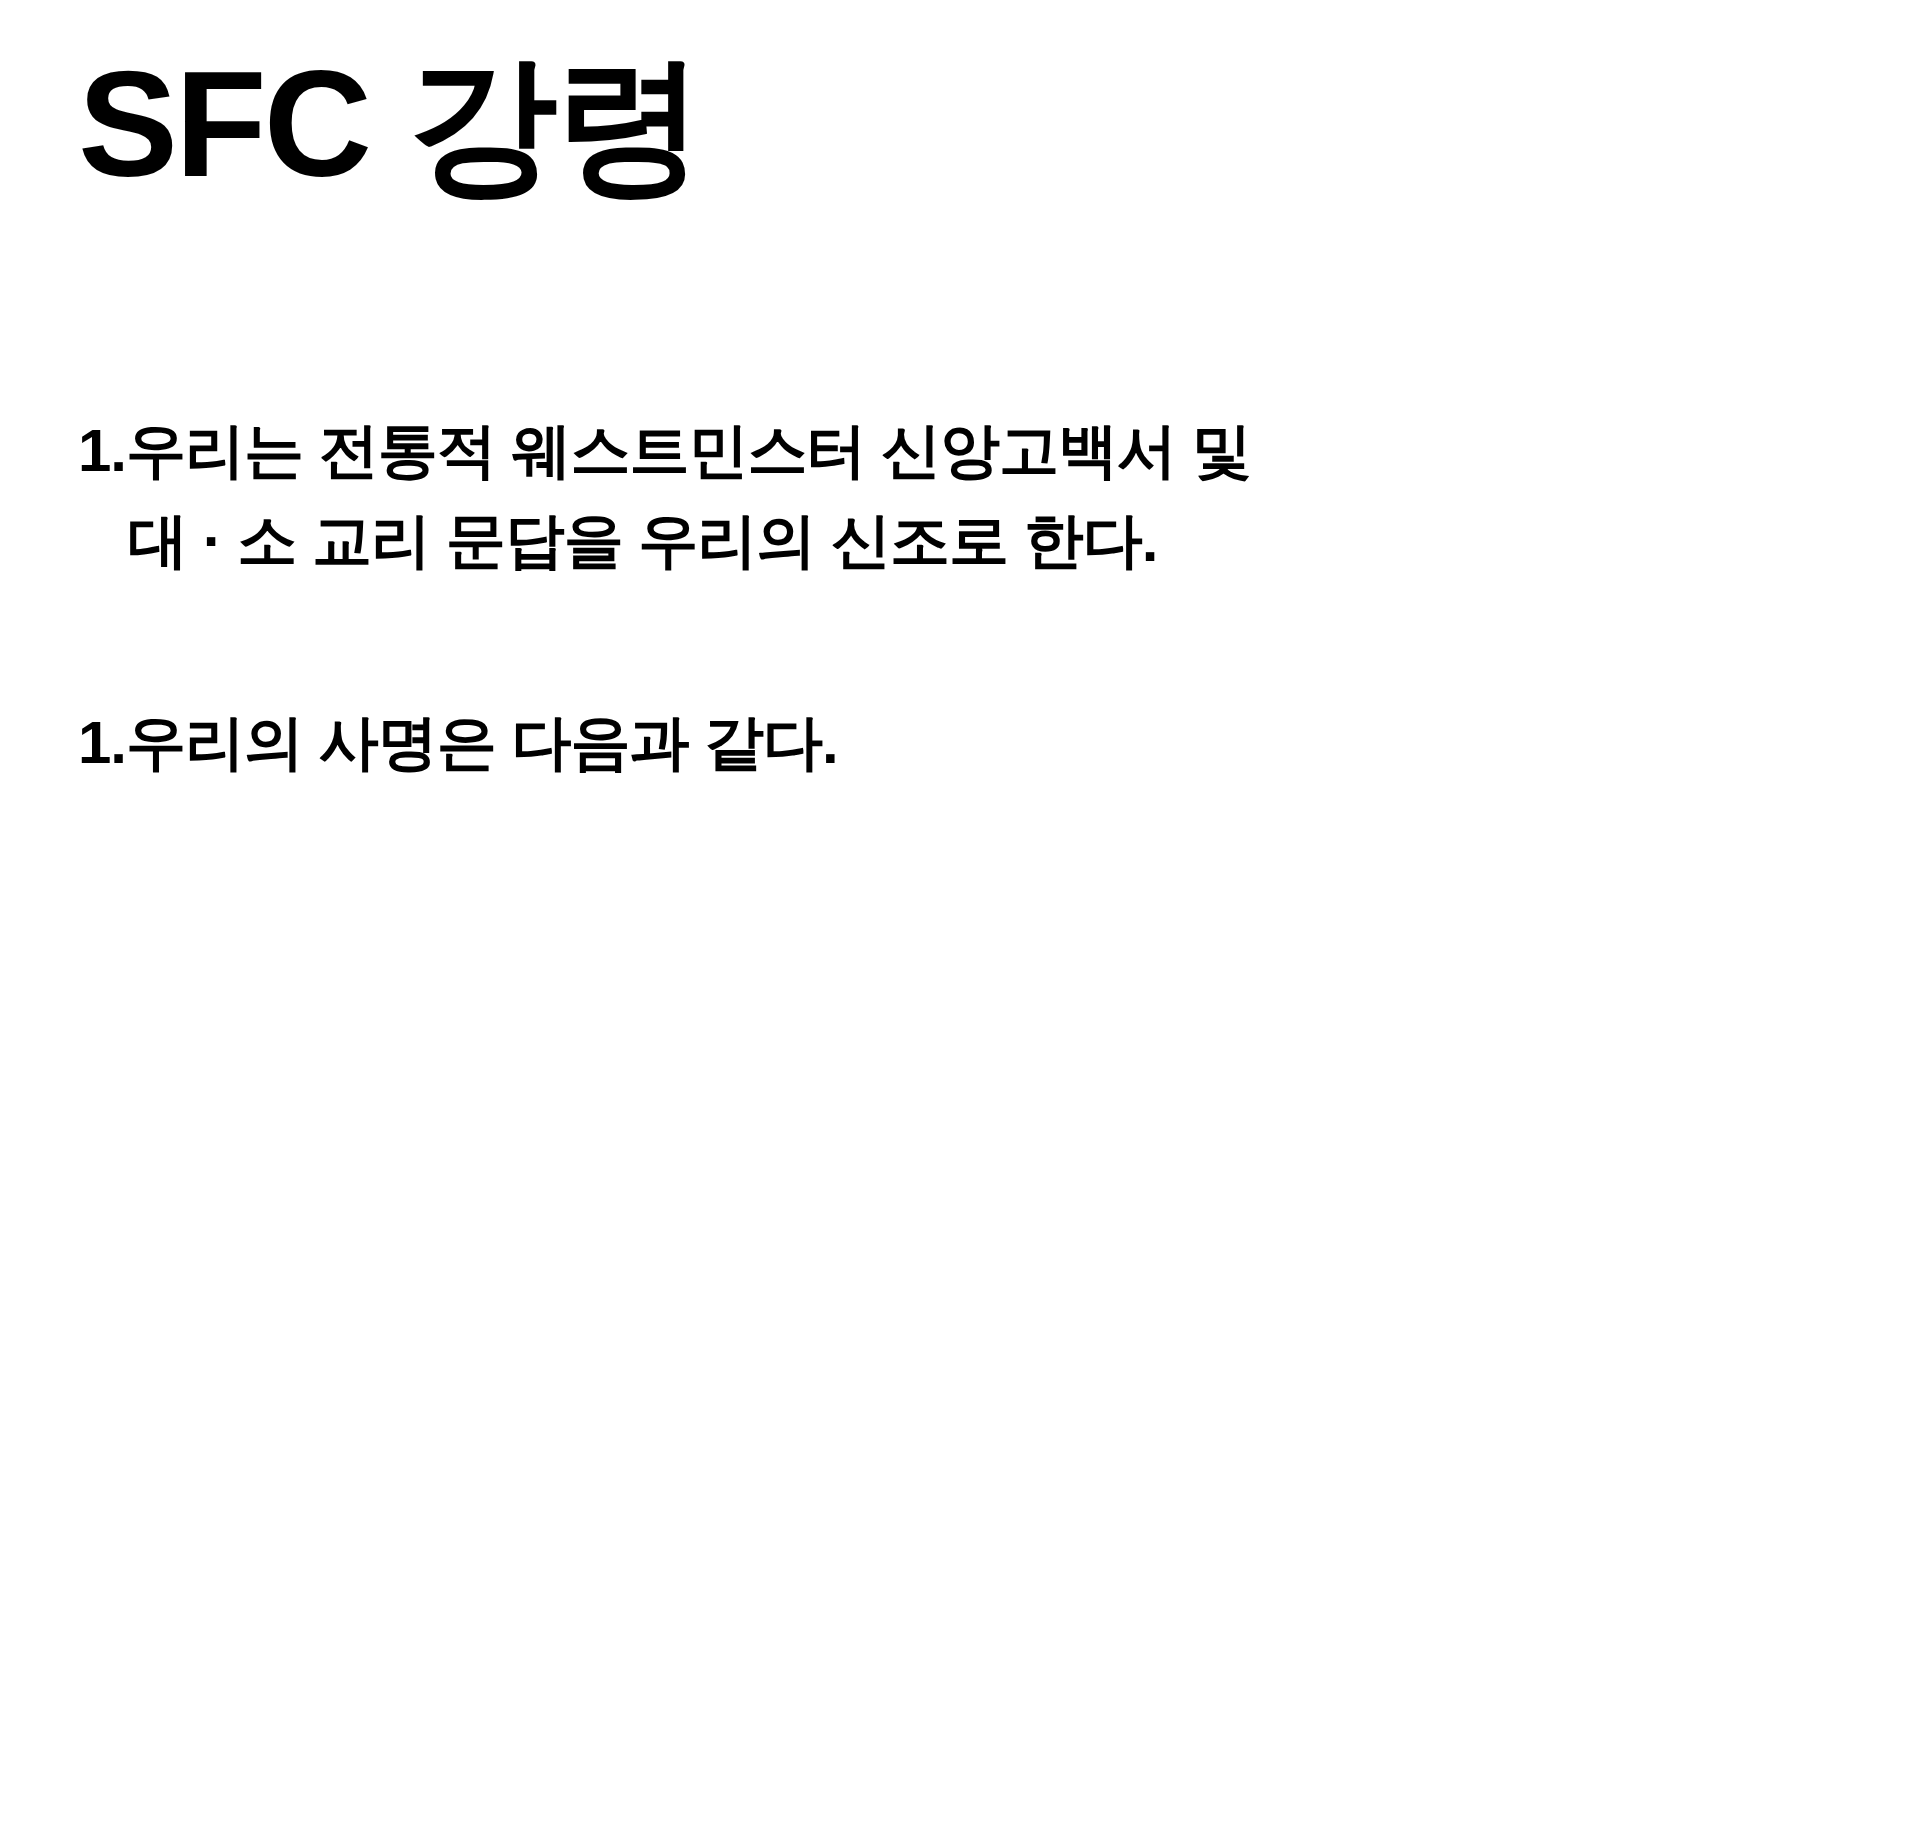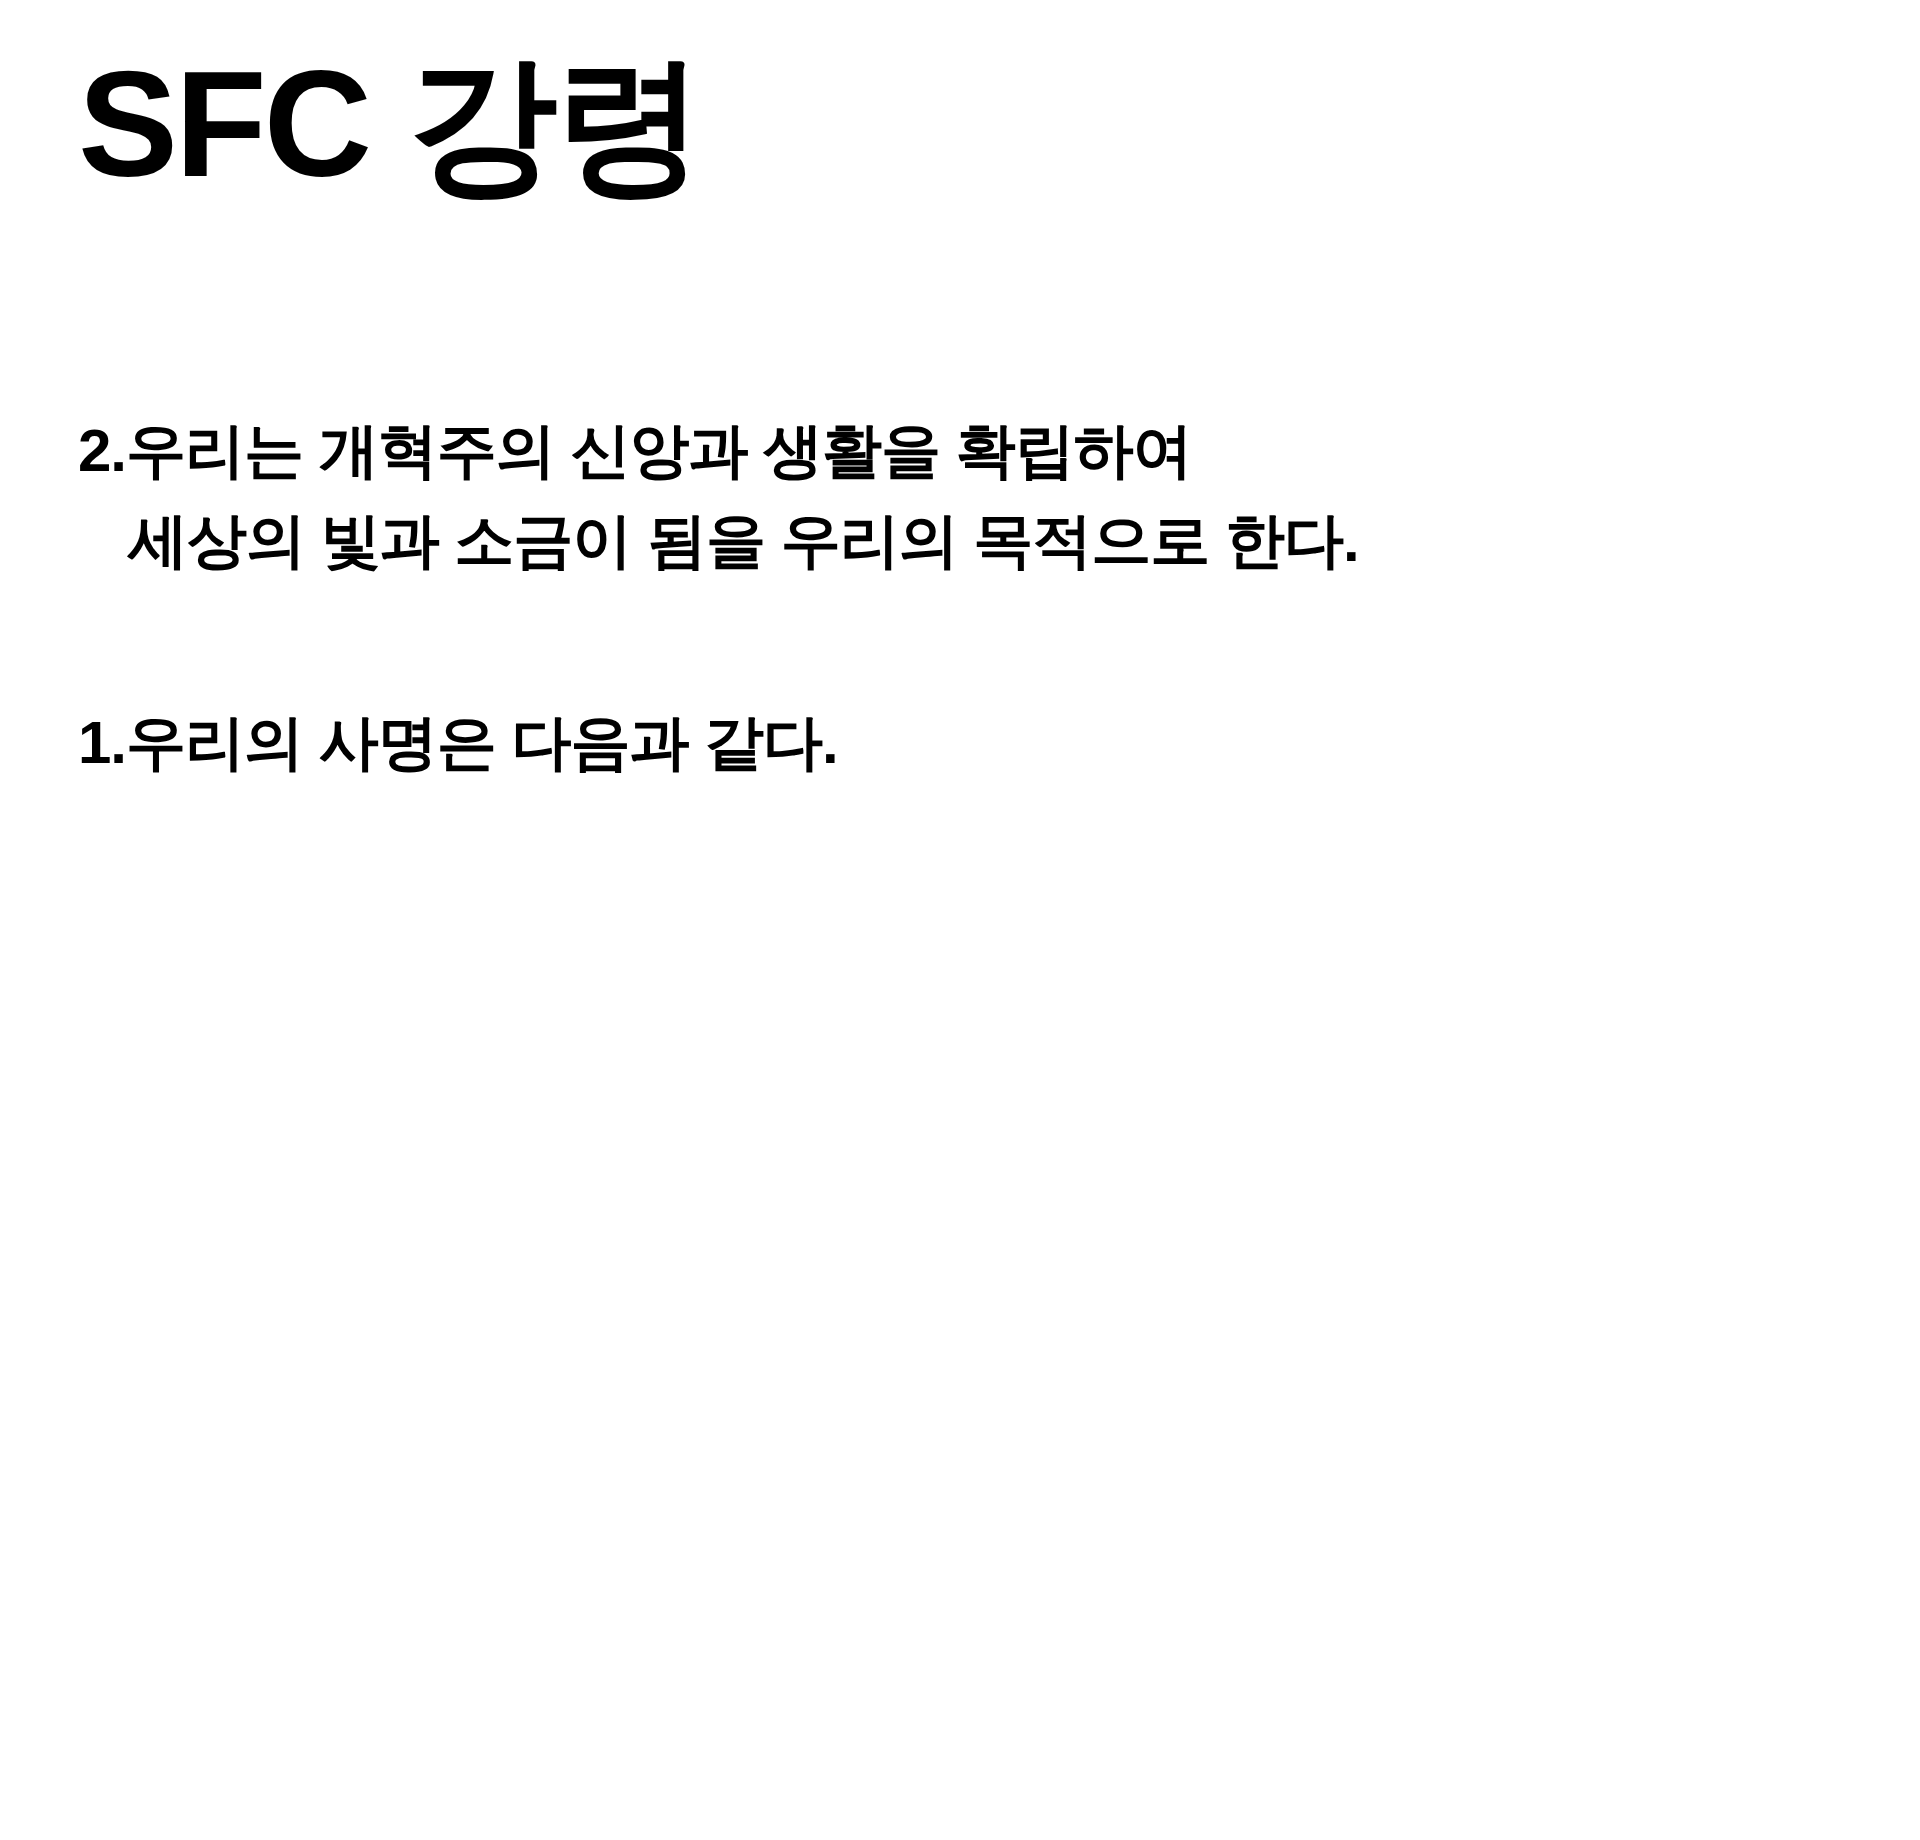--- a/index.html
+++ b/index.html
@@ -50,25 +50,25 @@
     padding-left: 14px;   
   }
 </style>
 </head>
 <body>
 
 <div class="doc">
 
   <h1 class="doc-title">SFC 강령</h1>
 
+  <section class="clause">
+    <p class="line">1.우리는 전통적 웨스트민스터 신앙고백서 및</p>
+    <p class="line cont">대 · 소 교리 문답을 우리의 신조로 한다.</p>
+  </section>
 
-  <section class="clause">
-    <p class="line">2.우리는 개혁주의 신앙과 생활을 확립하여</p>
-    <p class="line cont">세상의 빛과 소금이 됨을 우리의 목적으로 한다.</p>
-  </section>
 
   <section class="clause">
     <p class="line">1.우리의 사명은 다음과 같다.</p>
   </section>
 
   <section class="clause">
   </section>
 
 </div>
 

